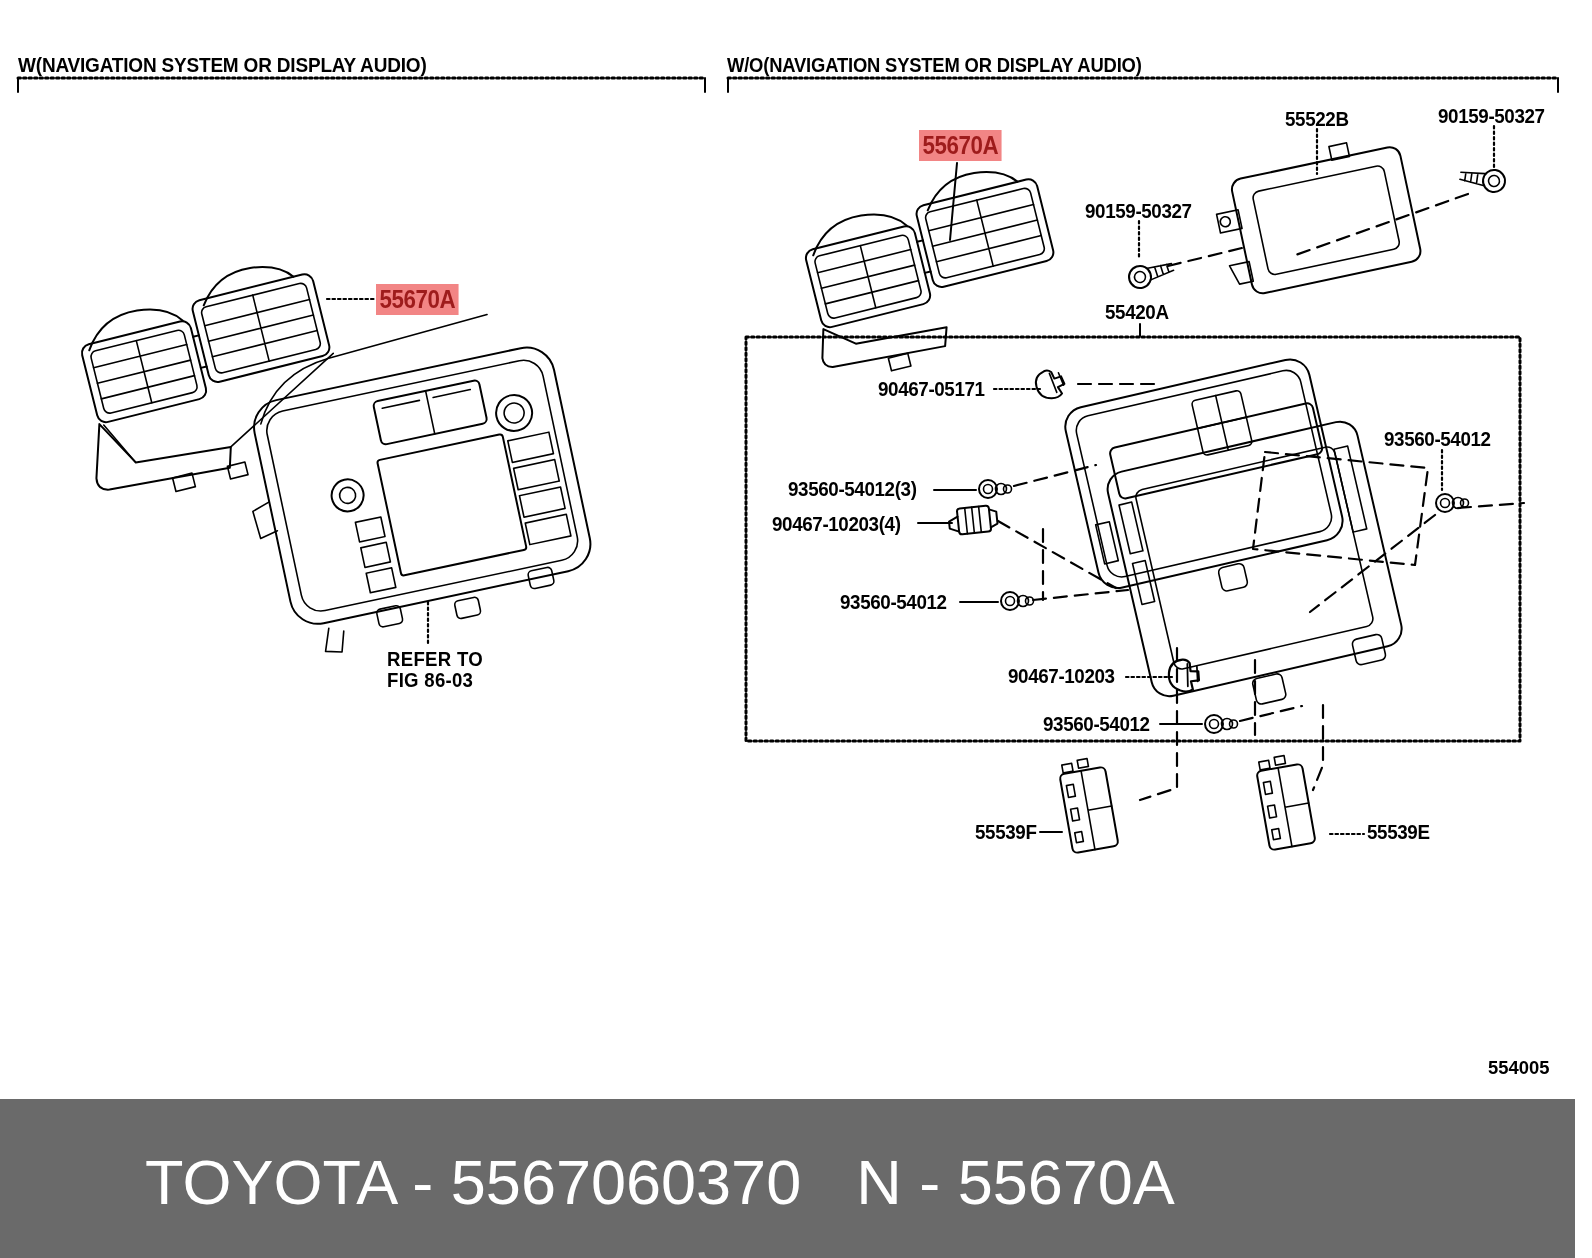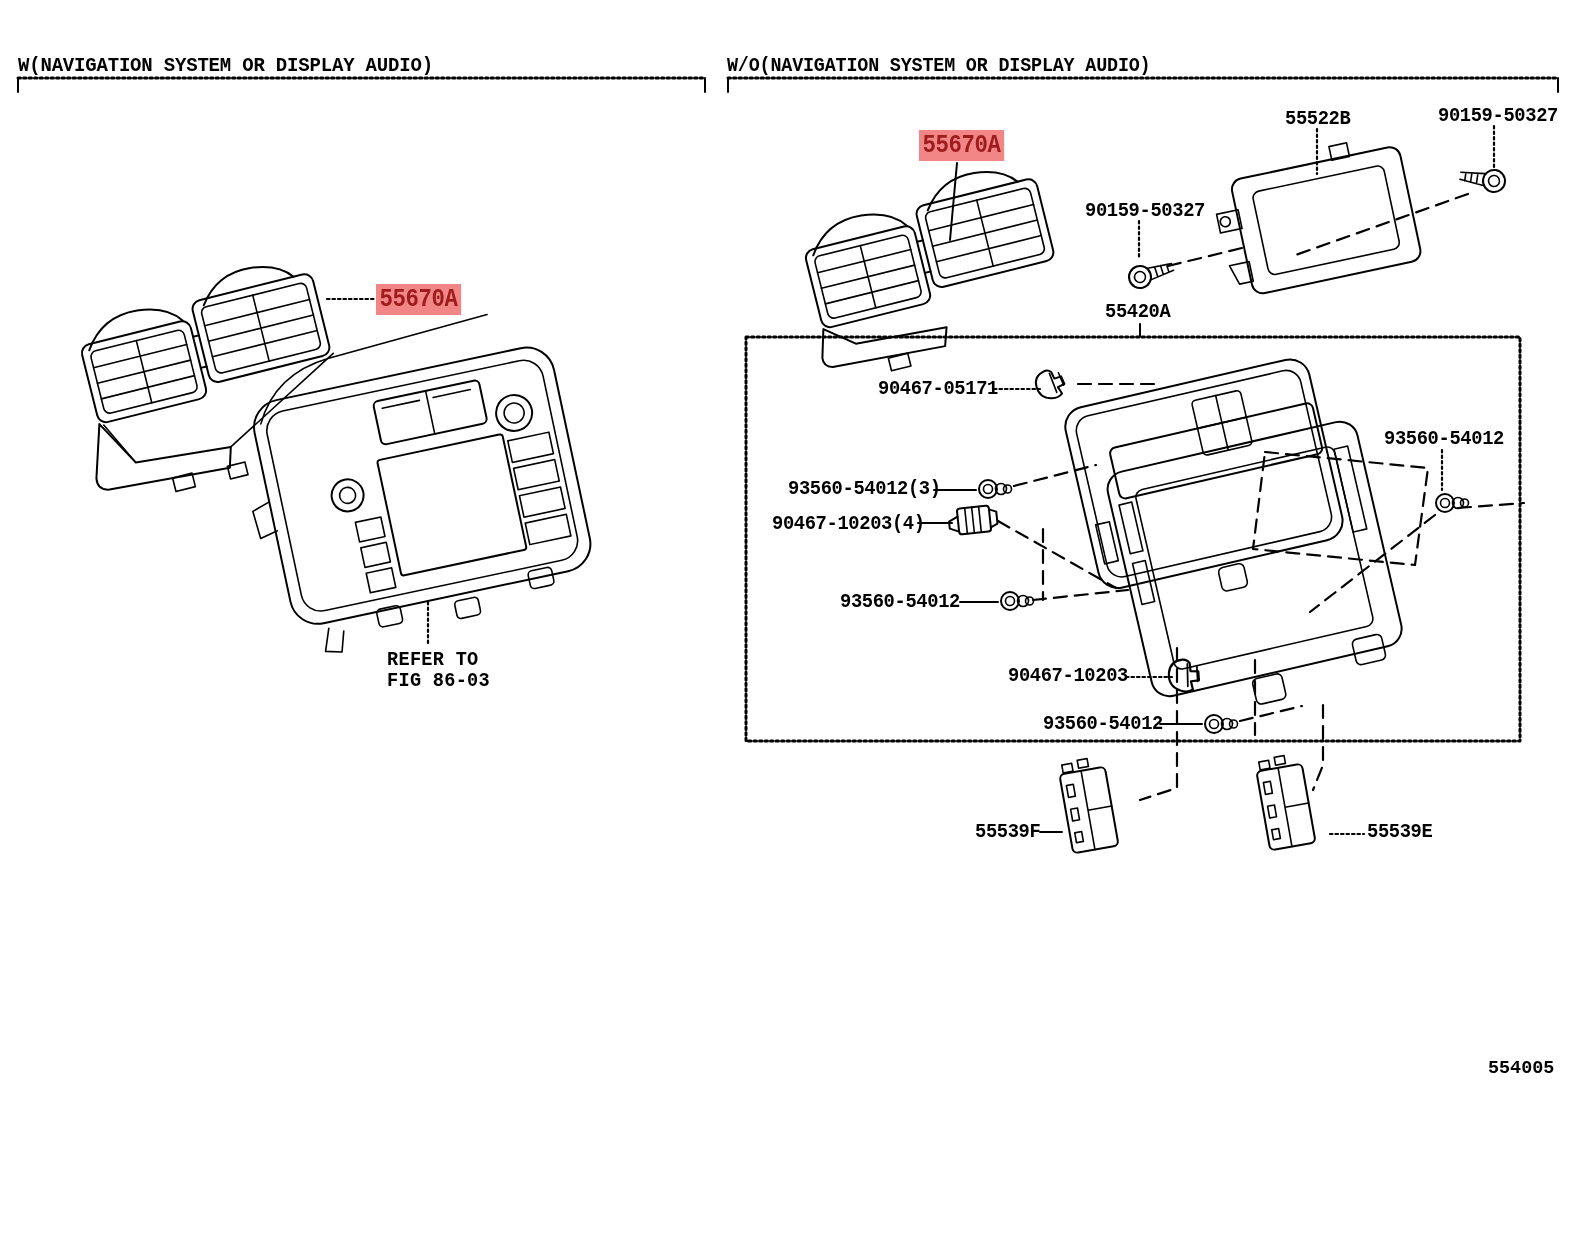--- a/index.html
+++ b/index.html
@@ -1,17 +1,17 @@
 <!DOCTYPE html>
 <html style="--highlight-bg: #f28585; --highlight-text: #9e1c1c; --footer-bg: #6a6a6a; --footer-text: #ffffff; --line: #000000;"><head>
 <meta charset="utf-8">
 <style>
   html,body{margin:0;padding:0;background:#fff;}
   #canvas{position:relative;width:1575px;height:1258px;background:#fff;overflow:hidden;
-          font-family:Liberation Mono, monospace;color:#000;}
+          font-family:Liberation Sans, sans-serif;color:#000;}
   #art{position:absolute;left:0;top:0;}
   #art *{stroke:var(--line,#000);fill:none;stroke-linecap:round;stroke-linejoin:round;}
   .lw{stroke-width:2;}
   .lw15{stroke-width:1.6;}
   .dot{stroke-width:2.2;stroke-dasharray:2.5 3;}
   .dash{stroke-width:2.2;stroke-dasharray:13 8;}
   .boxline{stroke-width:3;stroke-dasharray:2.5 3;}
   .hdr{position:absolute;font-weight:bold;font-size:20px;letter-spacing:-0.2px;
        transform-origin:left top;white-space:nowrap;}
   .plabel{position:absolute;font-weight:bold;font-size:20px;letter-spacing:-0.4px;
@@ -243,14 +243,19 @@
   <div class="plabel" style="left:975px;top:822px;">55539F</div>
   <div class="plabel" style="left:1367px;top:822px;">55539E</div>
 
   <div class="note" style="left:387px;top:649px;">
     <div>REFER TO</div>
     <div>FIG 86-03</div>
   </div>
 
   <div class="figcode" style="left:1488px;top:1057px;">554005</div>
 
+  <div id="footer">
+    <div class="ftxt">
+      <span>TOYOTA - 5567060370</span><span class="gap"></span><span>N - 55670A</span>
+    </div>
+  </div>
 
 </div>
 
 </body></html>

